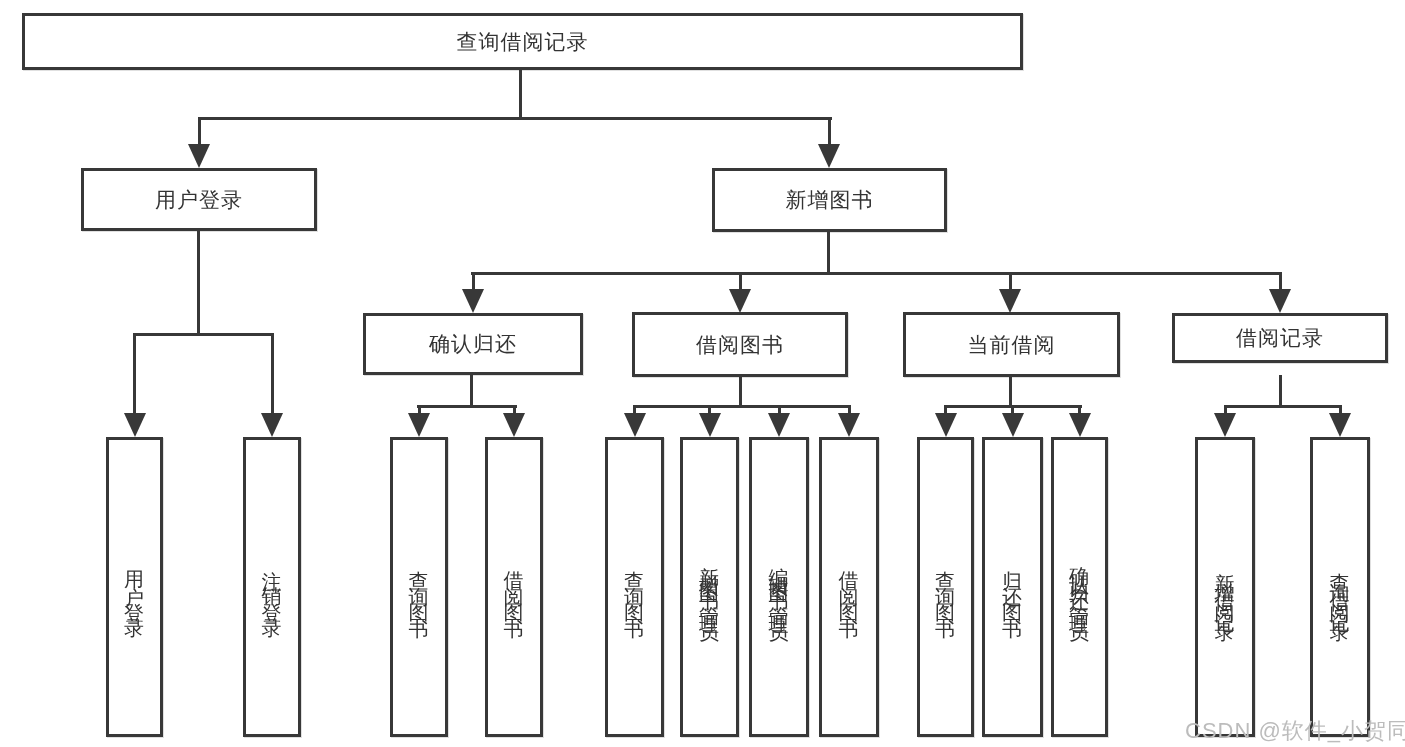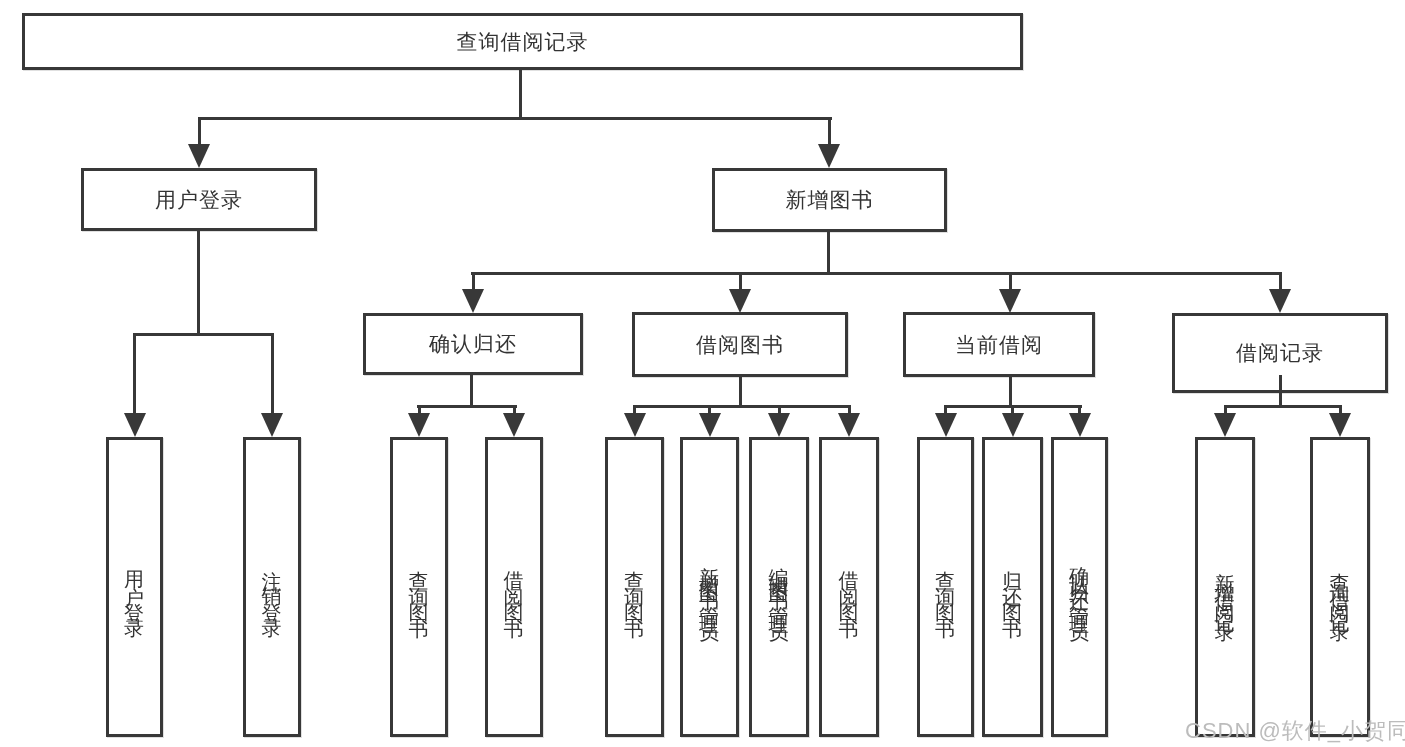--- a/index.html
+++ b/index.html
@@ -88,24 +88,24 @@
 <div class="arrow" style="left:999px;top:289px"></div>
 <div class="cl v" style="left:1279px;top:274px;height:18px"></div>
 <div class="arrow" style="left:1269px;top:289px"></div>
 
 <div class="node" style="left:363px;top:313px;width:220px;height:62px">
   <span>确认归还</span>
 </div>
 <div class="node" style="left:632px;top:312px;width:216px;height:65px">
   <span>借阅图书</span>
 </div>
-<div class="node" style="left:903px;top:312px;width:192px;height:65px">
+<div class="node" style="left:903px;top:312px;width:217px;height:65px">
   <span>当前借阅</span>
 </div>
-<div class="node" style="left:1172px;top:313px;width:216px;height:80px">
+<div class="node" style="left:1172px;top:313px;width:216px;height:50px">
   <span>借阅记录</span>
 </div>
 
 <div class="cl v" style="left:470px;top:375px;height:32px"></div>
 <div class="cl h" style="left:417px;top:405px;width:100px"></div>
 <div class="cl v" style="left:418px;top:405px;height:10px"></div>
 <div class="arrow" style="left:408px;top:413px"></div>
 <div class="cl v" style="left:513px;top:405px;height:10px"></div>
 <div class="arrow" style="left:503px;top:413px"></div>
 

